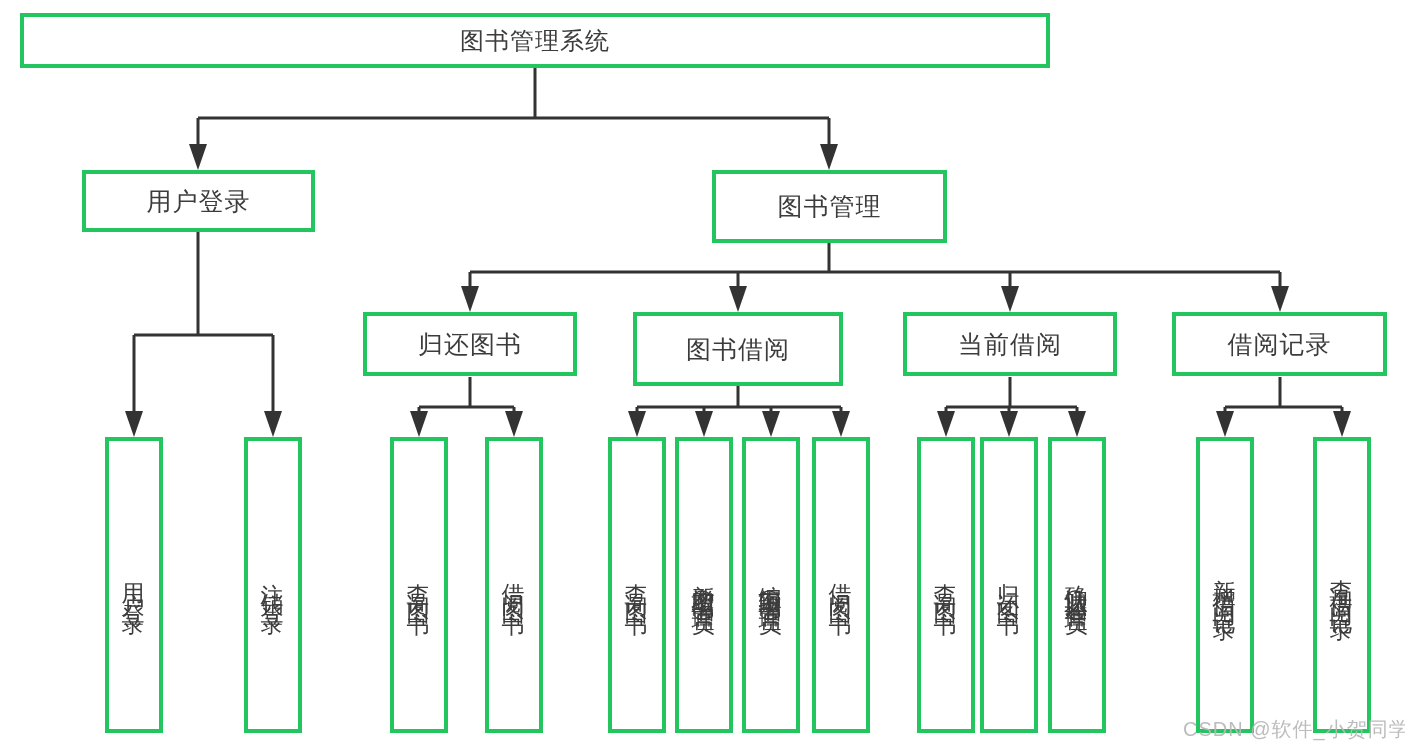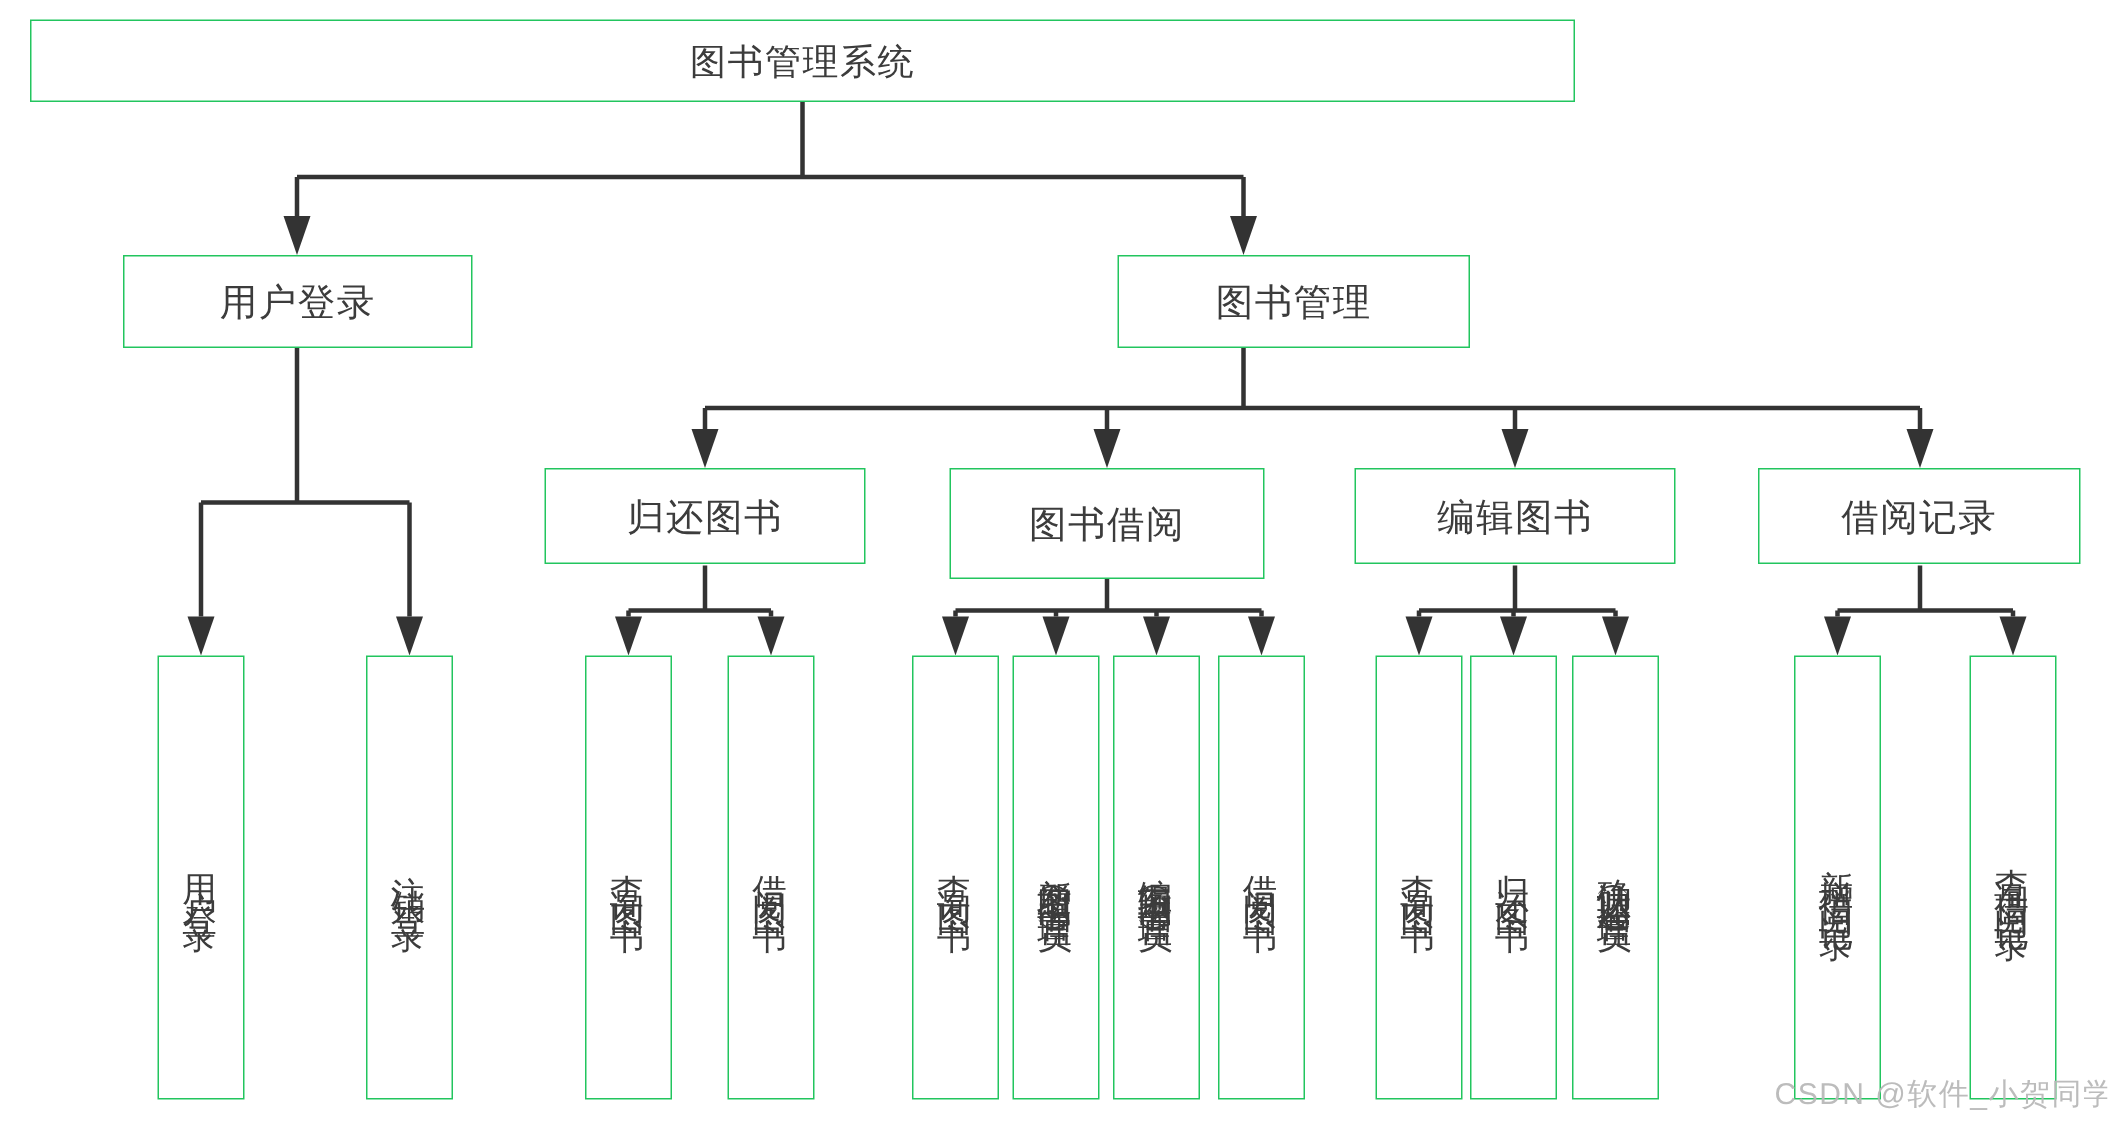--- a/index.html
+++ b/index.html
@@ -14,31 +14,31 @@
   .connectors {
     position: absolute;
     left: 0; top: 0;
     width: 1405px; height: 747px;
     z-index: 1;
   }
   .node {
     position: absolute;
     box-sizing: border-box;
     background: #ffffff;
-    border: 1px solid #22c55e;
+    border: 4px solid #22c55e;
     color: #3c3c3c;
     display: flex;
     align-items: center;
     justify-content: center;
     z-index: 2;
   }
   .hnode { font-size: 25px; letter-spacing: 1px; }
   .root  { left: 20px;  top: 13px;  width: 1030px; height: 55px; font-size: 24px; }
   .n-user-login { left: 82px;  top: 170px; width: 233px; height: 62px; }
-  .n-book-mgmt  { left: 712px; top: 170px; width: 235px; height: 62px; margin-left: 33px; }
+  .n-book-mgmt  { left: 712px; top: 170px; width: 235px; height: 73px; }
   .n-new-book   { left: 363px; top: 312px; width: 214px; height: 64px; }
   .n-book-borrow{ left: 633px; top: 312px; width: 210px; height: 74px; }
   .n-cur-borrow { left: 903px; top: 312px; width: 214px; height: 64px; }
   .n-rec        { left: 1172px;top: 312px; width: 215px; height: 64px; }
 
   .leaf {
     top: 437px;
     width: 58px;
     height: 296px;
     font-size: 23px;
@@ -122,21 +122,21 @@
     </g>
   </svg>
 
   <div class="node hnode root">图书管理系统</div>
 
   <div class="node hnode n-user-login">用户登录</div>
   <div class="node hnode n-book-mgmt">图书管理</div>
 
   <div class="node hnode n-new-book">归还图书</div>
   <div class="node hnode n-book-borrow">图书借阅</div>
-  <div class="node hnode n-cur-borrow">编辑图书</div>
+  <div class="node hnode n-cur-borrow">当前借阅</div>
   <div class="node hnode n-rec">借阅记录</div>
 
   <div class="node leaf l1">
     <span>用户登录</span>
   </div>
   <div class="node leaf l2">
     <span>注销登录</span>
   </div>
 
   <div class="node leaf l3">

